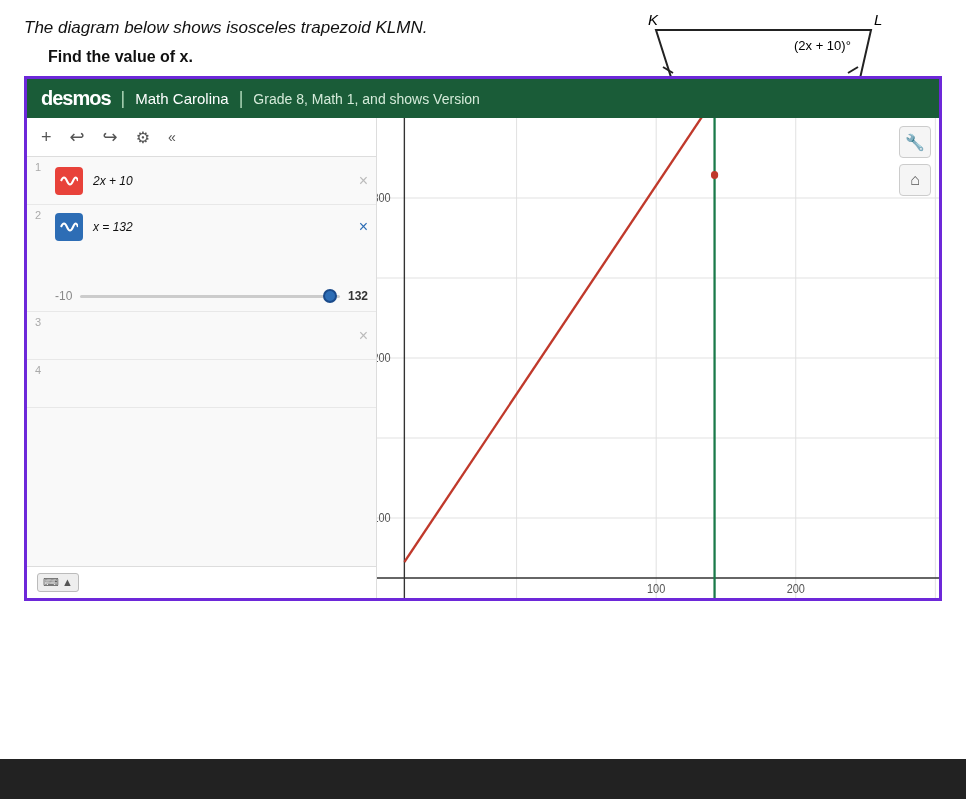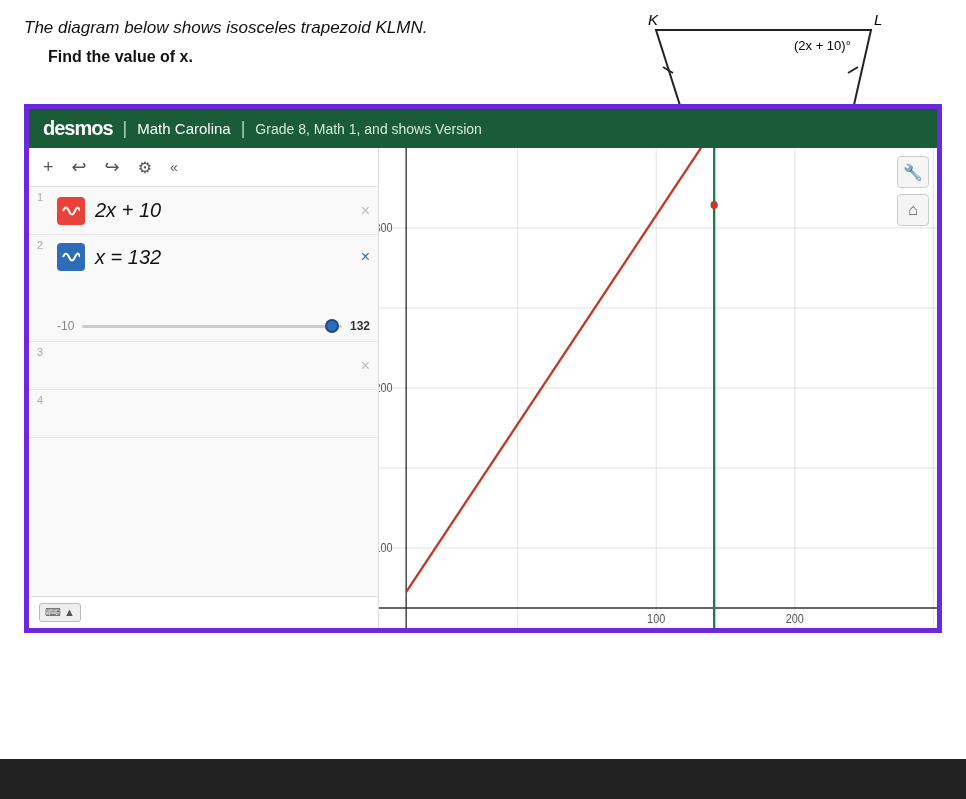--- a/index.html
+++ b/index.html
@@ -14,21 +14,21 @@
 
     .page-container {
       width: 966px;
       height: 799px;
       background: #fff;
       position: relative;
     }
 
     
     .problem-section {
-      padding: 18px 24px 18px 24px;
+      padding: 18px 24px 10px 24px;
       position: relative;
     }
 
     .problem-text {
       font-size: 17px;
       color: #111;
       font-style: italic;
       margin-bottom: 8px;
     }
 
@@ -39,28 +39,28 @@
       right: 60px;
       width: 340px;
       height: 165px;
     }
 
     .find-value-text {
       font-size: 16px;
       font-weight: bold;
       color: #111;
       margin-top: 10px;
-      margin-bottom: 20px;
+      margin-bottom: 0;
       padding-left: 24px;
     }
 
     
     .desmos-panel {
       margin: 0 24px;
-      border: 5px solid #6d28d9;
+      border: 3px solid #6d28d9;
       background: #c2410c;
       position: relative;
     }
 
     .desmos-header {
       background: #1a5c38;
       color: #fff;
       padding: 8px 14px;
       display: flex;
       align-items: center;
@@ -163,21 +163,21 @@
     }
 
     .expr-icon svg {
       width: 18px;
       height: 18px;
     }
 
     .expr-content {
       flex: 1;
       padding: 8px 4px;
-      font-size: 20px;
+      font-size: 12px;
       color: #111;
     }
 
     .expr-slider-row {
       display: flex;
       align-items: center;
       padding: 4px 8px 8px 28px;
       gap: 8px;
       margin-top: 36px;
     }

